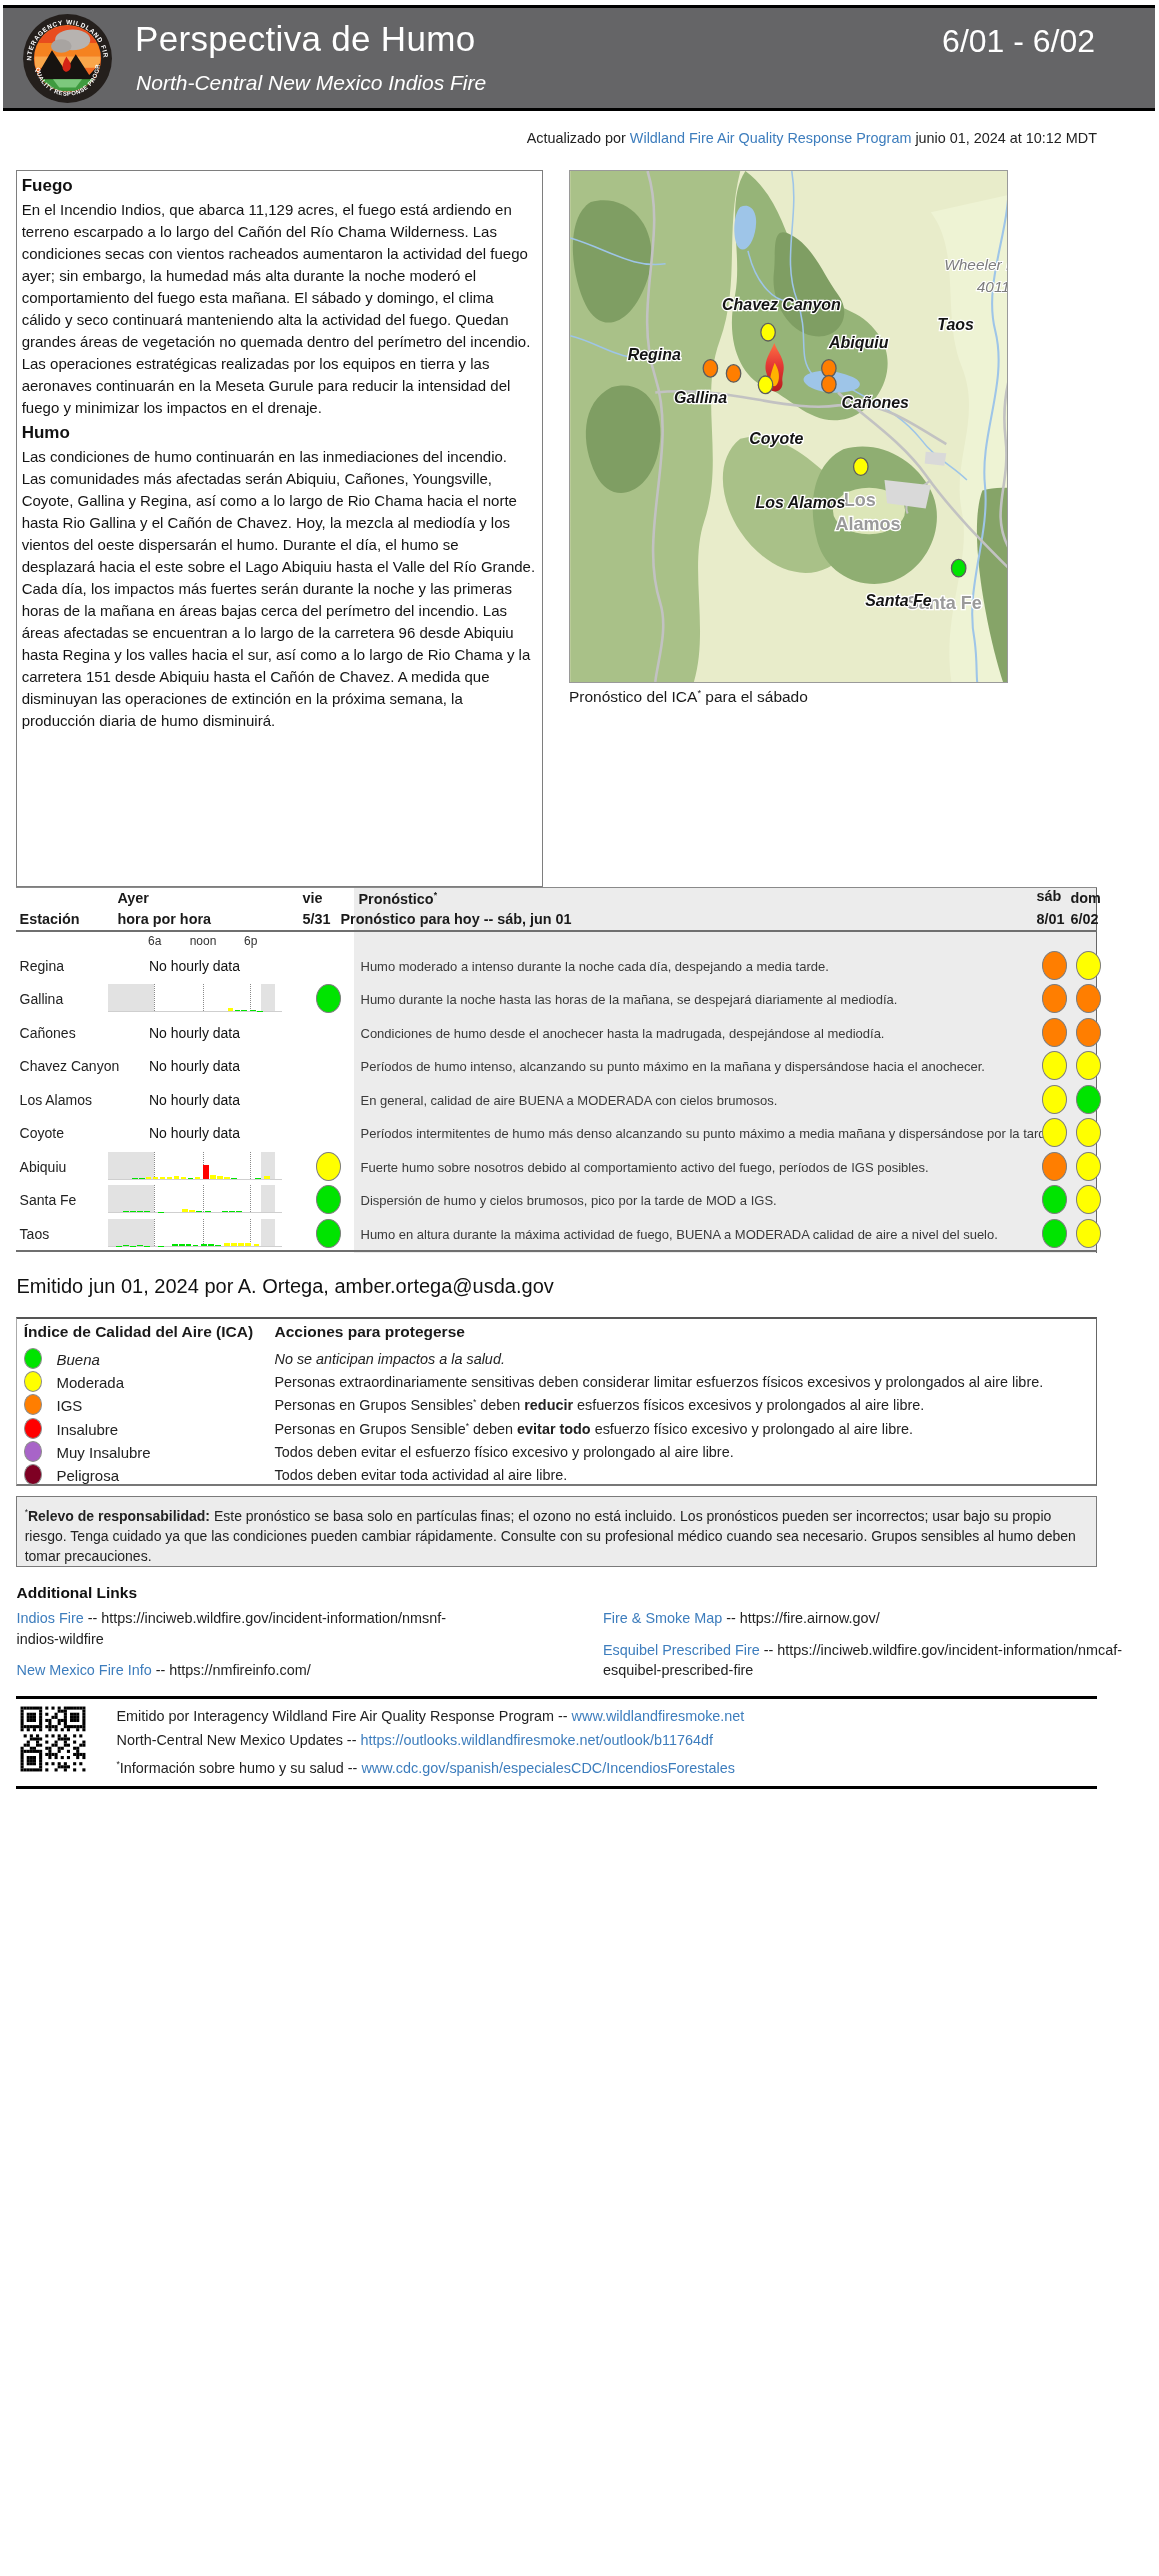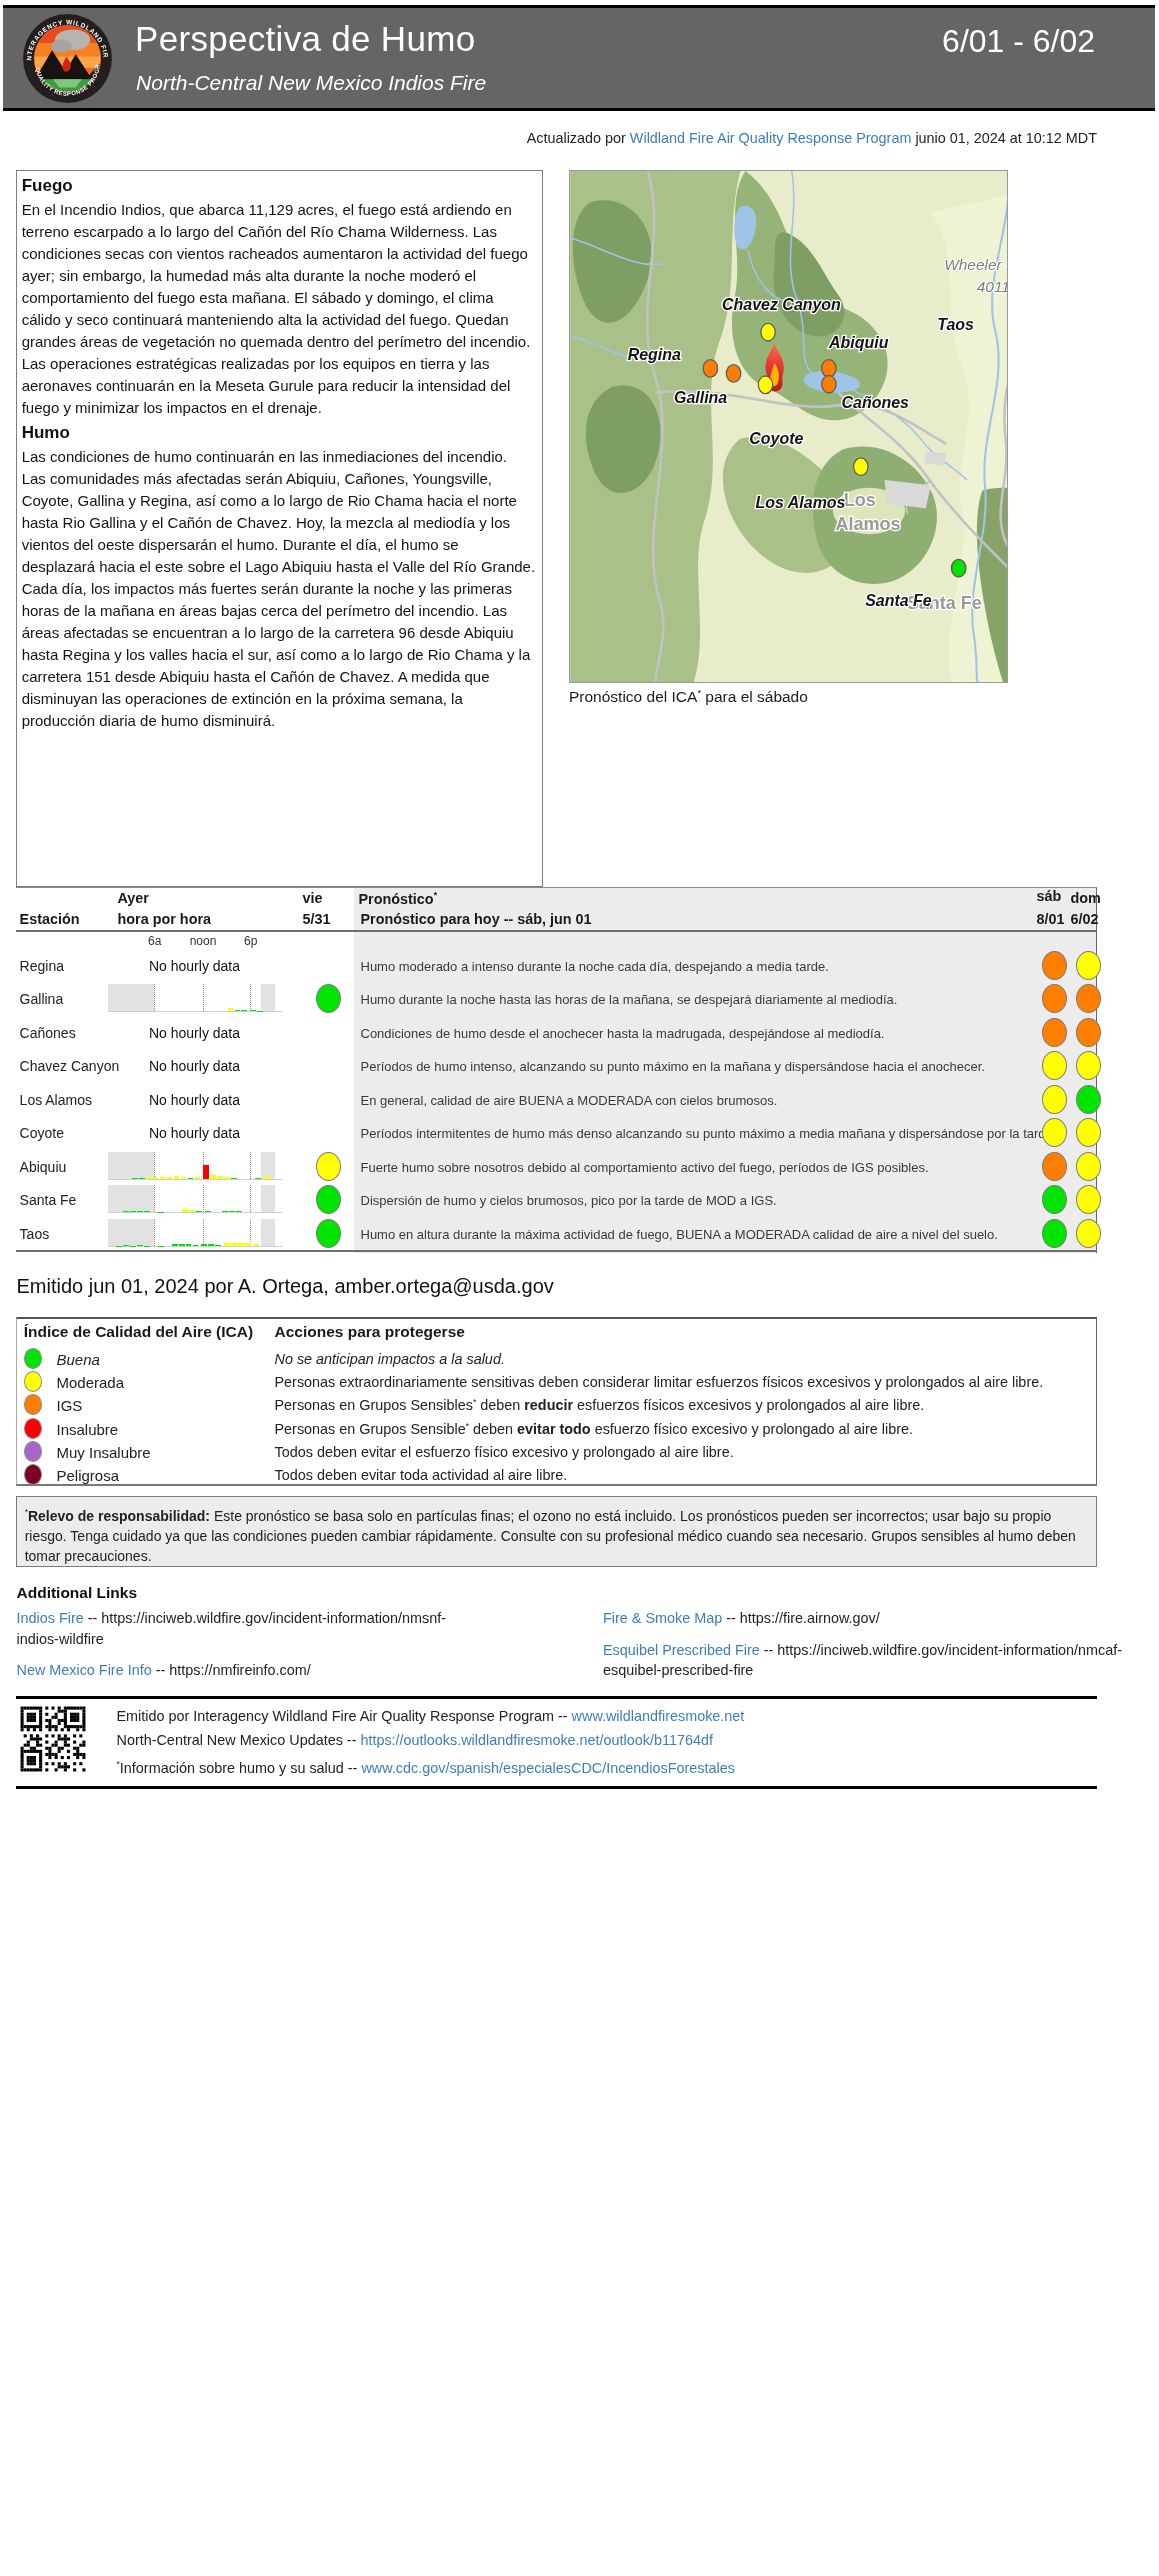--- a/index.html
+++ b/index.html
@@ -226,21 +226,21 @@
   <div class="stable">
     <div class="graypanel"></div>
     <div class="th tcenter" style="left:102px;top:2.1px;width:155px;">Ayer</div>
     <div class="th tcenter" style="left:287px;top:2.1px;width:52px;">vie</div>
     <div class="th tcenter" style="left:343px;top:2.1px;width:680px;"><span>Pronóstico</span><sup>*</sup></div>
     <div class="th tcenter" style="left:1021px;top:0;width:36px;">sáb</div>
     <div class="th tcenter" style="left:1055px;top:2.1px;width:36px;">dom</div>
     <div class="th" style="left:4.1px;top:23px;">Estación</div>
     <div class="th tcenter" style="left:102px;top:23px;width:155px;">hora por hora</div>
     <div class="th tcenter" style="left:287px;top:23px;width:52px;">5/31</div>
-    <div class="th" style="left:345px;top:23px;text-align:center;">Pronóstico para hoy -- sáb, jun 01</div>
+    <div class="th" style="left:325px;top:23px;text-align:center;">Pronóstico para hoy -- sáb, jun 01</div>
     <div class="th tcenter" style="left:1021px;top:23px;width:36px;">8/01</div>
     <div class="th tcenter" style="left:1055px;top:23px;width:36px;">6/02</div>
     <div class="thickline"></div>
     <div class="axis" style="left:129px;top:46px;width:20.6px;">6a</div>
     <div class="axis" style="left:172px;top:46px;width:31px;">noon</div>
     <div class="axis" style="left:225px;top:46px;width:20.6px;">6p</div>
     <div class="rows" id="station-rows">
         <div class="trow" style="top: 0px;">
           <span class="stname">Regina</span>
           <div class="nodata">No hourly data</div>

